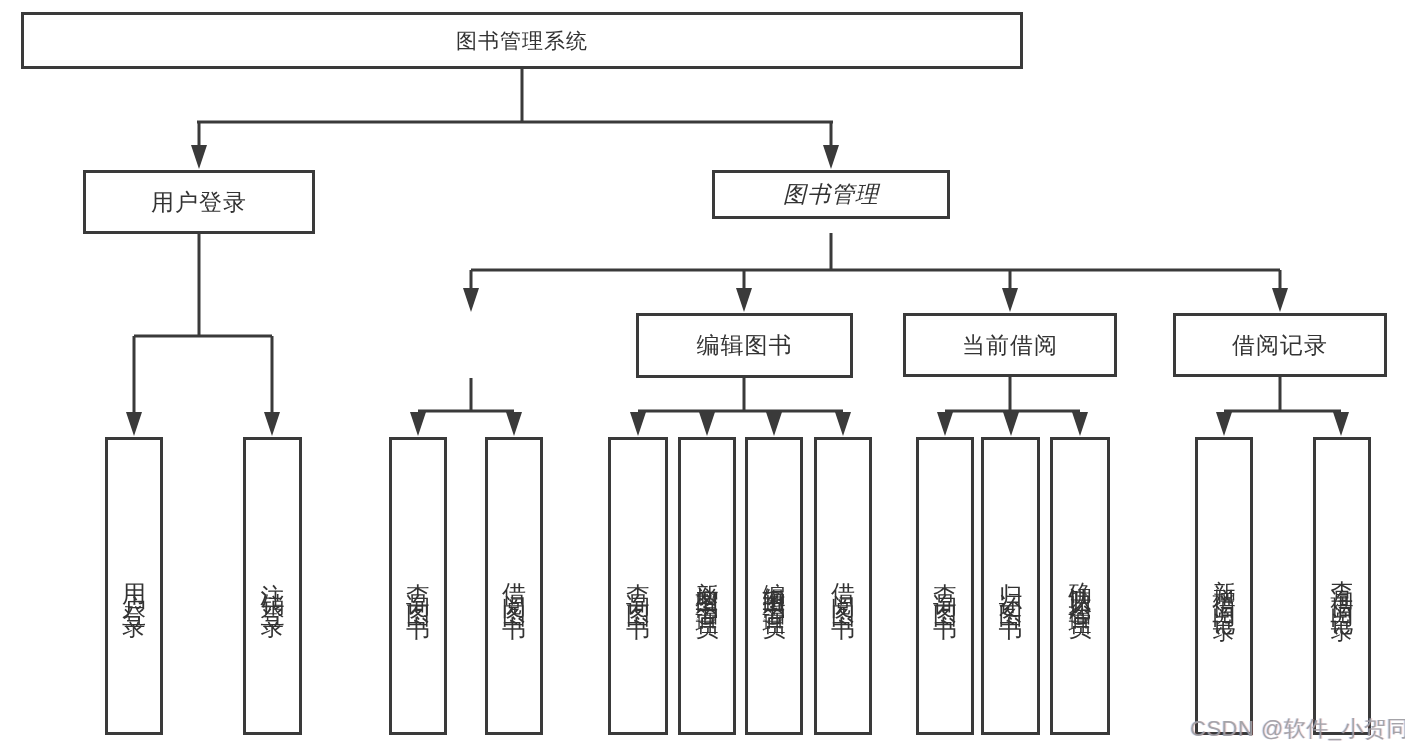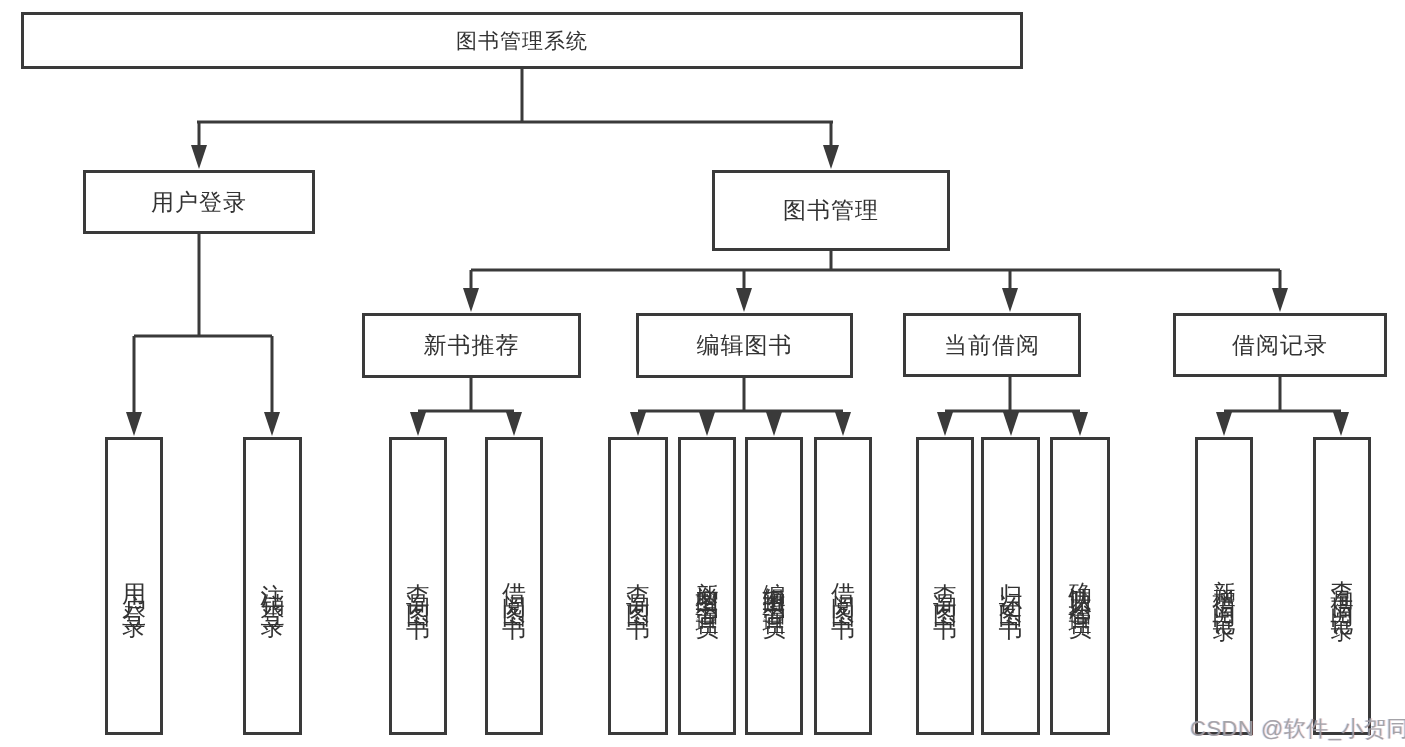--- a/index.html
+++ b/index.html
@@ -101,31 +101,28 @@
       M1333 412 H1349 L1341 436 Z"></path>
   </svg>
 
   <div class="box hbox root" style="left:21px; top:12px; width:1002px; height:57px;">
     <span>图书管理系统</span>
   </div>
 
   <div class="box hbox" style="left:83px; top:170px; width:232px; height:64px;">
     <span>用户登录</span>
   </div>
-  <div class="box hbox" style="left:712px; top:170px; width:238px; height:81px;">
+  <div class="box hbox" style="left:712px; top:170px; width:238px; height:49px;font-style:italic;">
     <span>图书管理</span>
   </div>
 
-  <div class="box hbox" style="left:362px; top:313px; width:219px; height:65px;">
-    <span>新书推荐</span>
-  </div>
   <div class="box hbox" style="left:636px; top:313px; width:217px; height:65px;">
     <span>编辑图书</span>
   </div>
-  <div class="box hbox" style="left:903px; top:313px; width:178px; height:64px;justify-content:center;">
+  <div class="box hbox" style="left:903px; top:313px; width:214px; height:64px;justify-content:center;">
     <span>当前借阅</span>
   </div>
   <div class="box hbox" style="left:1173px; top:313px; width:214px; height:64px;">
     <span>借阅记录</span>
   </div>
 
   <div class="box vbox" style="left:105px; width:58px;">
     <span class="vt">用户登录</span>
   </div>
   <div class="box vbox" style="left:243px; width:59px;">

